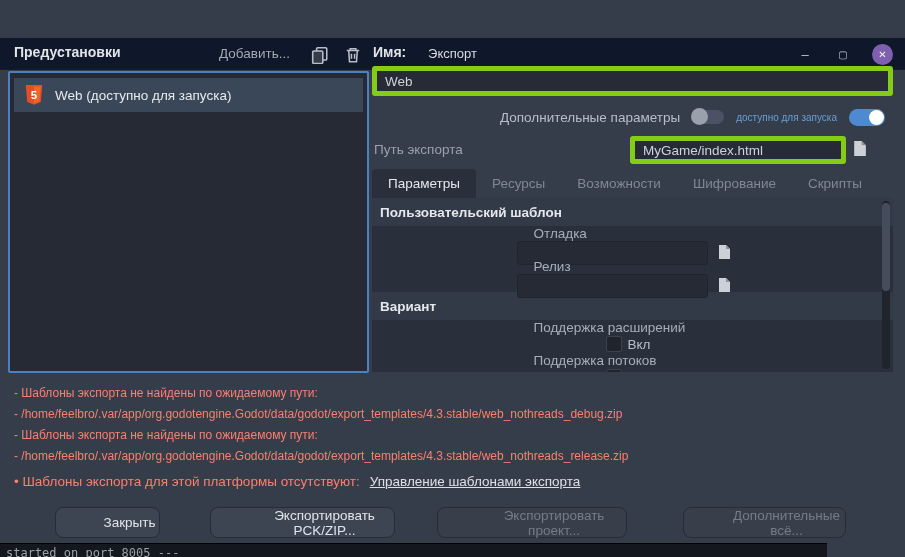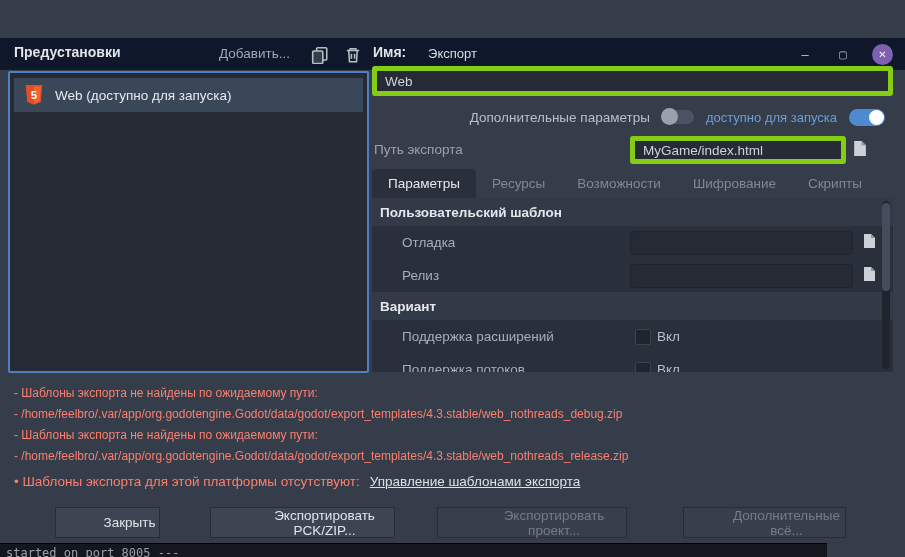--- a/index.html
+++ b/index.html
@@ -35,21 +35,21 @@
 
   
   .name-label { left:373px; top:44px; color:#e1e4e9; font-size:14px; font-weight:bold; }
   .text-input { background:#262b35; border:5px solid #84cc16; border-radius:3px;
                 color:#cfd3da; font-size:13.5px; padding:0 8px;
                 font-family:inherit; outline:none; }
   .name-input { left:372px; top:66px; width:521px; height:30px; }
   .adv-row { left:372px; top:103px; width:521px; height:28px; display:flex;
              align-items:center; justify-content:flex-end; gap:12px; padding-right:8px; }
   .adv-label { color:#b9bfc9; font-size:13.5px; }
-  .runnable-label { color:#699ed6; font-size:13px; }
+  .runnable-label { color:#699ed6; font-size:10px; }
   .toggle { position:relative; cursor:pointer; }
   .toggle-off { width:32px; height:14px; background:#4b5263; border-radius:7px; }
   .toggle-off .knob { position:absolute; left:-1px; top:-2px; width:17px; height:17px;
                       border-radius:50%; background:#9aa1ad; }
   .toggle-on { width:36px; height:17px; background:#4e8ad1; border-radius:9px; }
   .toggle-on .knob { position:absolute; right:1px; top:1px; width:15px; height:15px;
                      border-radius:50%; background:#ffffff; }
   .path-label { left:374px; top:142px; color:#9aa1ac; font-size:13.5px; }
   .path-input { left:630px; top:136px; width:216px; height:28px; }
   .file-btn { left:849px; top:138px; }
@@ -58,21 +58,21 @@
   .tabs { left:372px; top:169px; height:29px; display:flex; align-items:stretch; }
   .tab { padding:0 16px; display:flex; align-items:center; font-size:13.5px;
          color:#818894; cursor:pointer; border-radius:4px 4px 0 0; }
   .tab.active { background:#2a303b; color:#e4e7ec; }
 
   
   .panel { left:372px; top:198px; width:521px; height:174px; background:#2a303b;
            overflow:hidden; }
   .section-hdr { height:28px; background:#323947; display:flex; align-items:center;
                  padding-left:8px; color:#e4e7eb; font-size:13.5px; font-weight:bold; }
-  .prop-row { height:33px; display:flex; align-items:center; }
+  .prop-row { height:33px; display:flex; align-items:center;flex-direction:column; }
   .plabel { width:258px; padding-left:30px; color:#a7aeb9; font-size:13.5px; }
   .pcontrol { flex:1; display:flex; align-items:center; gap:6px; padding-right:14px; }
   .prop-input { flex:1; height:24px; background:#252a34; border:1px solid #1f242d;
                 border-radius:3px; color:#cfd3da; font-family:inherit; padding:0 6px;
                 outline:none; }
   .checkbox { width:16px; height:16px; background:#20242c; border:1px solid #3c4350;
               border-radius:2px; margin-left:5px; cursor:pointer; }
   .check-label { color:#b9bfc9; font-size:13.5px; }
   .scrollbar { position:absolute; right:3px; top:3px; width:8px; height:168px;
                background:#20242c; border-radius:4px; }
@@ -82,21 +82,21 @@
   
   .messages { left:14px; top:383px; width:884px; color:#fc7f6f; font-size:12px;
               line-height:21px; }
   .bullet-row { left:14px; top:474px; display:flex; align-items:center; gap:10px;
                 font-size:13.5px; }
   .bullet-text { color:#fc7f6f; }
   .manage-link { color:#dde0e5; text-decoration:underline; cursor:pointer; }
 
   
   .fbtn { position:absolute; top:507px; height:31px; background:#3d4452;
-          border:1px solid #272c35; border-radius:0; color:#e1e4e9;
+          border:1px solid #272c35; border-radius:8px; color:#e1e4e9;
           font-size:13.5px; font-family:inherit; cursor:pointer;padding-left:44px; }
   .fbtn.disabled { color:#757c88; background:#383f4b; cursor:default; }
   .fb1 { left:55px;  width:105px; }
   .fb2 { left:210px; width:185px; }
   .fb3 { left:437px; width:190px; }
   .fb4 { left:683px; width:163px; }
 
   
   .console-strip { position:absolute; left:0; top:543px; width:827px; height:14px;
                    background:#14171d; border-top:1px solid #000; }

